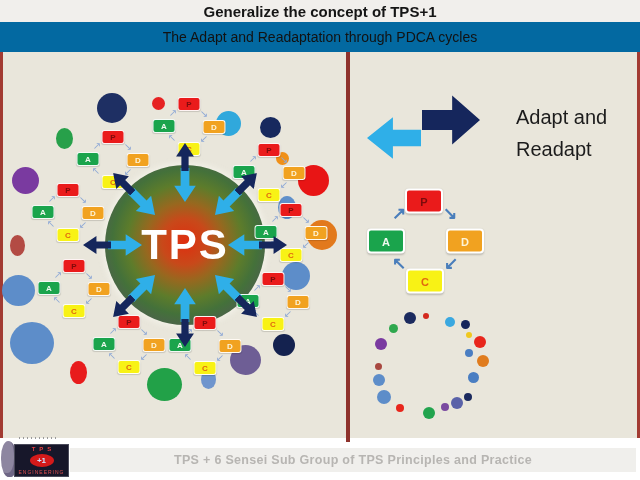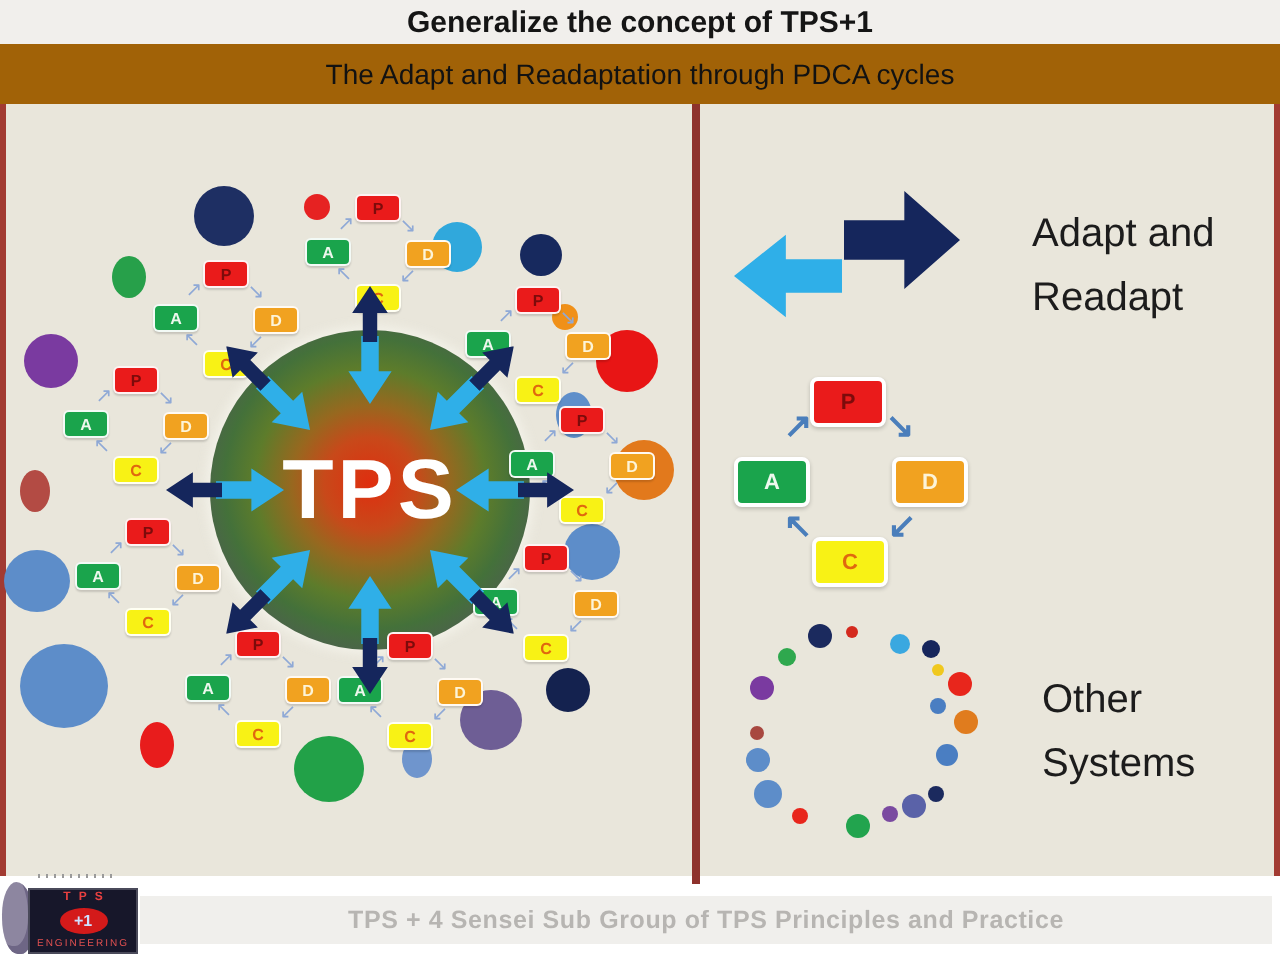--- a/index.html
+++ b/index.html
@@ -5,21 +5,21 @@
   *{margin:0;padding:0;box-sizing:border-box}
   html,body{width:640px;height:480px}
   body{font-family:"Liberation Sans",sans-serif;background:#fff}
   .slide{position:relative;width:640px;height:480px;background:#fff;overflow:hidden}
   .abs{position:absolute}
   .layer{position:absolute;left:0;top:0;width:640px;height:480px;pointer-events:none}
   .circle{border-radius:50%}
 
   .title-bar{position:absolute;left:0;top:0;width:640px;height:22px;background:#f1efec;display:flex;align-items:center;justify-content:center}
   .title{font-size:15px;font-weight:bold;color:#151515}
-  .subtitle-bar{position:absolute;left:0;top:22px;width:640px;height:30px;background:#a16207;display:flex;align-items:center;justify-content:center}
+  .subtitle-bar{position:absolute;left:0;top:22px;width:640px;height:30px;background:#0369a1;display:flex;align-items:center;justify-content:center}
   .subtitle{font-size:14px;color:#121212}
 
   .main{position:absolute;left:0;top:52px;width:640px;height:386px;background:#e9e6db;border-left:3px solid #a23b32;border-right:3px solid #a23b32}
   .divider{position:absolute;left:346px;top:52px;width:4px;height:390px;background:var(--divider)}
 
   .tps-hub{position:absolute;left:105px;top:165px;width:160px;height:160px;border-radius:50%;
     background:radial-gradient(circle at 50% 48%, #df2e0f 0%, #c8491a 20%, #97681f 34%, #5d7c2b 50%, #44713a 63%, #4f5c52 79%, #565168 91%, #5b5672 100%);
     display:flex;align-items:center;justify-content:center;box-shadow:0 0 6px 2px rgba(246,244,236,.85)}
   .tps-label{color:#fff;font-size:42px;font-weight:bold;letter-spacing:2px}
 
@@ -217,28 +217,27 @@
       <div class="abs circle" style="left: 464px; top: 393px; width: 8px; height: 8px; background: rgb(27, 42, 94);"></div>
       <div class="abs circle" style="left: 451px; top: 397px; width: 12px; height: 12px; background: rgb(90, 98, 168);"></div>
       <div class="abs circle" style="left: 441px; top: 403px; width: 8px; height: 8px; background: rgb(122, 74, 160);"></div>
       <div class="abs circle" style="left: 423px; top: 407px; width: 12px; height: 12px; background: rgb(34, 164, 78);"></div>
       <div class="abs circle" style="left: 396px; top: 404px; width: 8px; height: 8px; background: rgb(232, 38, 28);"></div>
       <div class="abs circle" style="left: 377px; top: 390px; width: 14px; height: 14px; background: rgb(93, 141, 201);"></div>
       <div class="abs circle" style="left: 373px; top: 374px; width: 12px; height: 12px; background: rgb(93, 141, 201);"></div>
       <div class="abs circle" style="left: 374.5px; top: 362.5px; width: 7px; height: 7px; background: rgb(168, 72, 64);"></div>
       <div class="abs circle" style="left: 375px; top: 338px; width: 12px; height: 12px; background: rgb(122, 58, 160);"></div>
     </div>
-  <div class="legend-other">Other Systems</div>
 
   <div class="logo">
     <div class="logo-dots"></div>
     <div class="logo-statue"></div>
     <div class="logo-building">
       <div class="logo-tps">TPS</div>
       <div class="logo-oval">+1</div>
       <div class="logo-eng">ENGINEERING</div>
     </div>
   </div>
 
   <div class="footer-bar">
-    <span class="footer-text">TPS + 4 Sensei Sub Group of TPS Principles and Practice</span>
+    <span class="footer-text">TPS + 6 Sensei Sub Group of TPS Principles and Practice</span>
   </div>
 </div>
 
 </body></html>

